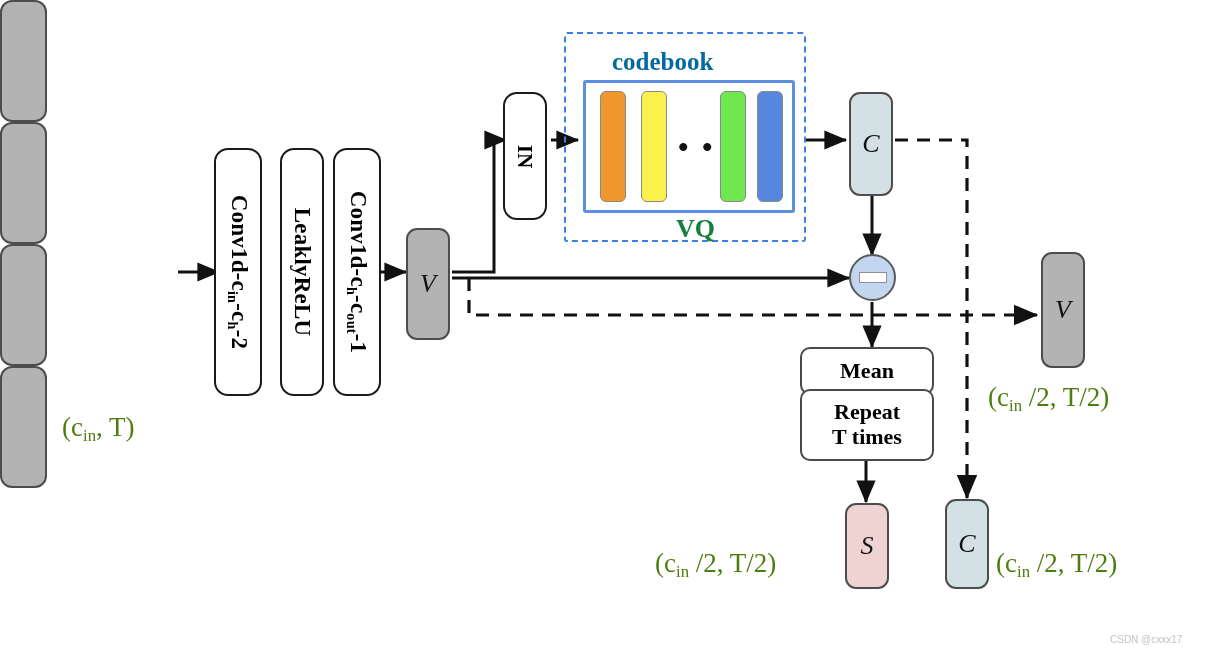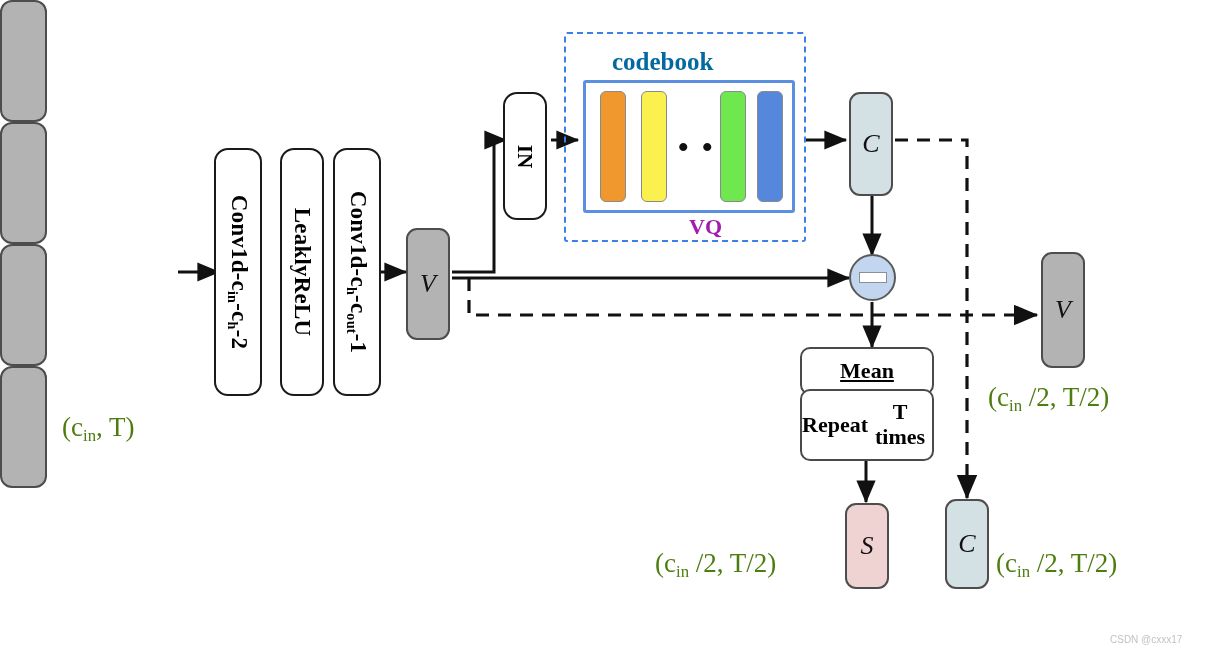--- a/index.html
+++ b/index.html
@@ -123,25 +123,24 @@
     position: absolute;
     font-weight: bold;
     font-size: 25px;
     color: #0369a1;
     white-space: nowrap;
     font-family: "Liberation Serif", "DejaVu Serif", serif;
   }
   .vq-title {
     position: absolute;
     font-weight: bold;
-    font-size: 22px;
-    color: #a21caf;
-    white-space: nowrap;
-    font-family: "Liberation Serif", "DejaVu Serif", serif;
-    margin-left: 13px;
+    font-size: 26px;
+    color: #15803d;
+    white-space: nowrap;
+    font-family: "Liberation Serif", "DejaVu Serif", serif;
   }
   .code-bar {
     position: absolute;
     box-sizing: border-box;
     border: 1.5px solid #8a8a8a;
     border-radius: 6px;
   }
   .dots {
     position: absolute;
     font-size: 30px;
@@ -266,24 +265,24 @@
   <div class="vq-title" style="left:676px; top:214px;">VQ</div>
 
   <div class="node cyan-box" style="left:849px; top:92px; width:44px; height:104px;">
     <span>C</span>
   </div>
 
   <div class="minus-circle" style="left:849px; top:254px; width:47px; height:47px;">
     <span class="minus-glyph"></span>
   </div>
 
-  <div class="node" style="left:800px; top:347px; width:134px; height:48px; border-radius:10px;text-decoration:underline;">
+  <div class="node" style="left:800px; top:347px; width:134px; height:48px; border-radius:10px;">
     <span class="op-label">Mean</span>
   </div>
-  <div class="node" style="left:800px; top:389px; width:134px; height:72px; border-radius:10px; flex-direction:row;">
+  <div class="node" style="left:800px; top:389px; width:134px; height:72px; border-radius:10px; flex-direction:column;">
     <span class="op-label">Repeat</span>
     <span class="op-label">T times</span>
   </div>
 
   <div class="node pink-box" style="left:845px; top:503px; width:44px; height:86px;">
     <span>S</span>
   </div>
 
   <div class="node cyan-box" style="left:945px; top:499px; width:44px; height:90px;">
     <span>C</span>

